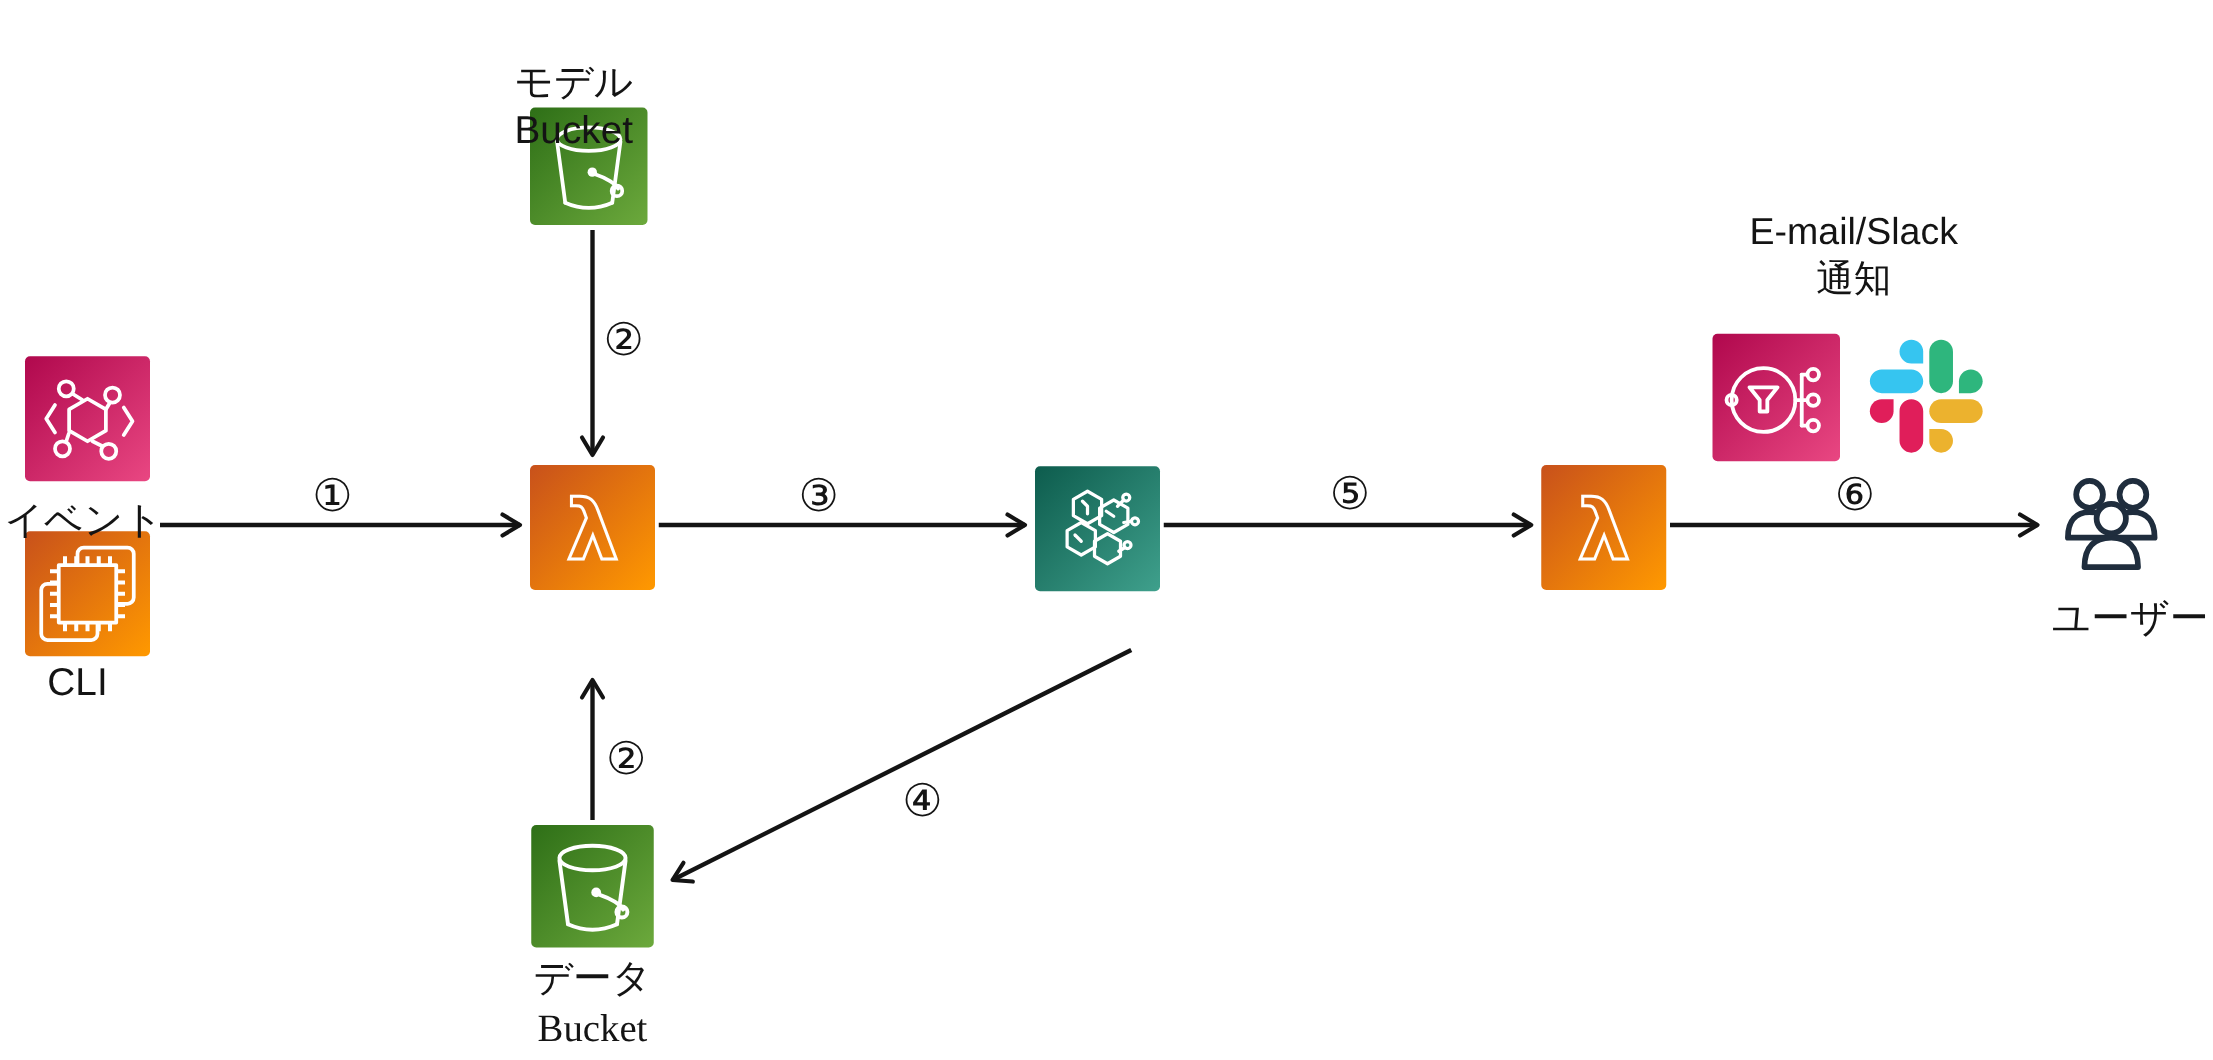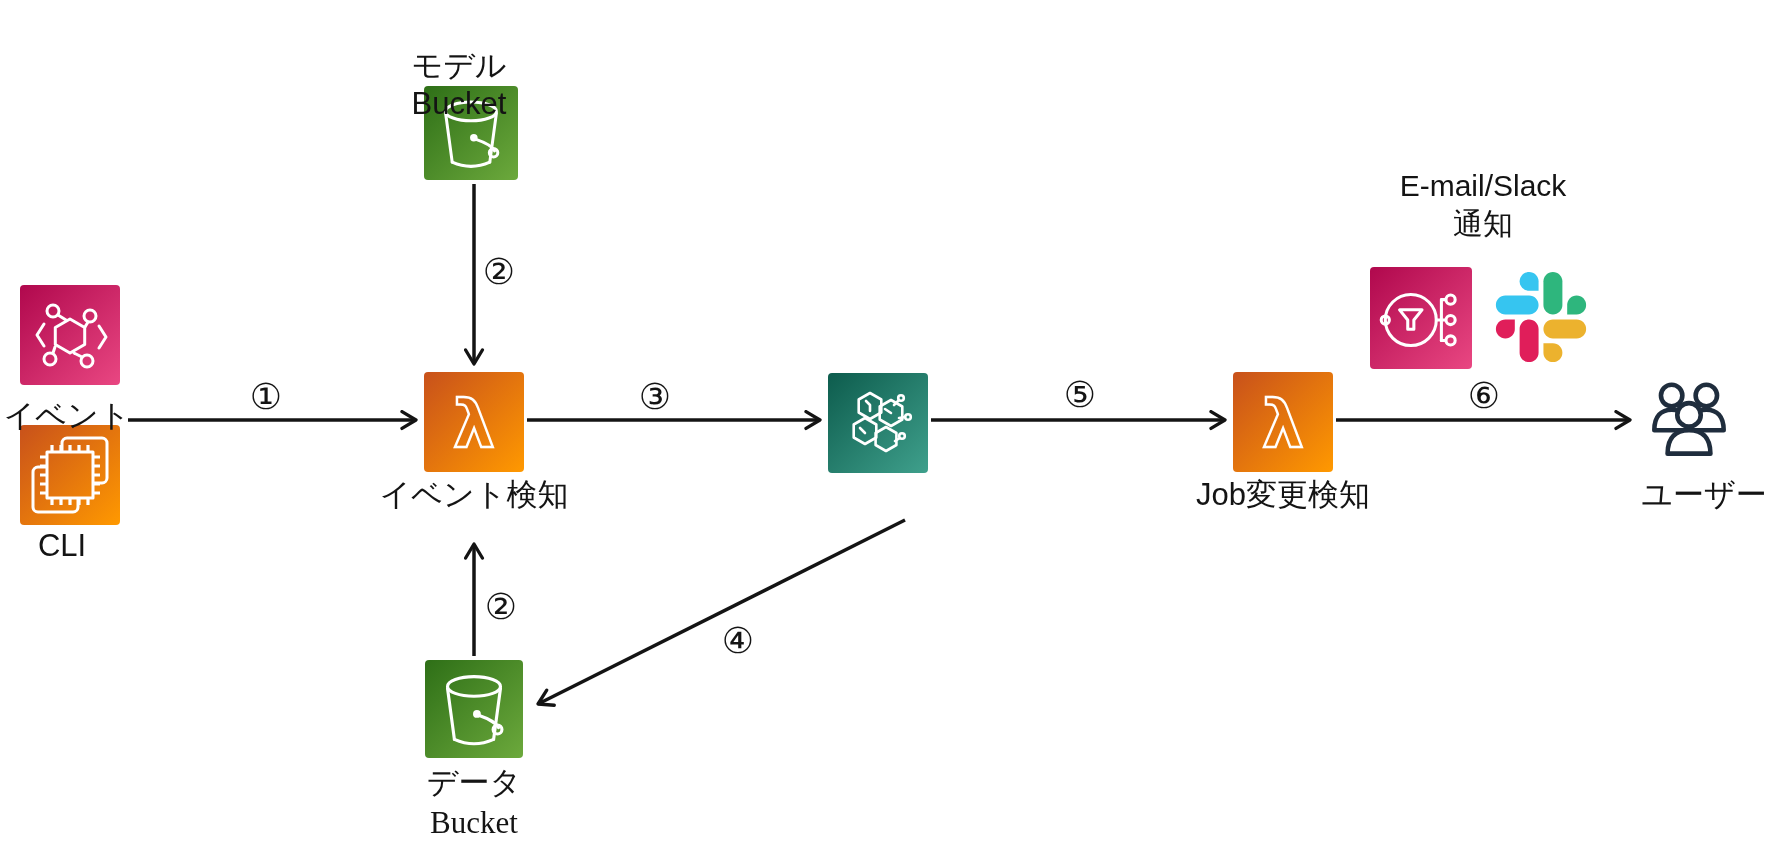--- a/index.html
+++ b/index.html
@@ -107,21 +107,20 @@
         <circle cx="74" cy="71" r="4.5"></circle>
       </g>
     </svg>
   </div>
 
   <div class="icon grad-orange" style="left:424px;top:372px;width:100px;height:100px;">
     <svg viewBox="0 0 100 100">
       <text x="50" y="75" text-anchor="middle" font-size="66" font-weight="bold" font-family="DejaVu Sans, sans-serif" fill="none" stroke="#fff" stroke-width="2.4">λ</text>
     </svg>
   </div>
-  <div class="lbl" style="left:324px;top:476px;width:300px;">イベント検知</div>
 
   <div class="icon grad-teal" style="left:828px;top:373px;width:100px;height:100px;">
     <svg viewBox="0 0 100 100">
       <g fill="none" stroke="#fff" stroke-width="2.6" stroke-linejoin="round" stroke-linecap="round">
         <path d="M42,20 L30.7,26.5 L30.7,39.5 L42,46 L53.3,39.5 L53.3,26.5 Z"></path>
         <path d="M63,27 L51.7,33.5 L51.7,46.5 L63,53 L74.3,46.5 L74.3,33.5 Z"></path>
         <path d="M37,45 L25.7,51.5 L25.7,64.5 L37,71 L48.3,64.5 L48.3,51.5 Z"></path>
         <path d="M58,54 L47.6,60 L47.6,72 L58,78 L68.4,72 L68.4,60 Z"></path>
         <path d="M38,28 L42,32 L42,38"></path>
         <path d="M57,36 L63,40"></path>
@@ -134,21 +133,20 @@
         <path d="M72,65 L67,68"></path>
       </g>
     </svg>
   </div>
 
   <div class="icon grad-orange" style="left:1233px;top:372px;width:100px;height:100px;">
     <svg viewBox="0 0 100 100">
       <text x="50" y="75" text-anchor="middle" font-size="66" font-weight="bold" font-family="DejaVu Sans, sans-serif" fill="none" stroke="#fff" stroke-width="2.4">λ</text>
     </svg>
   </div>
-  <div class="lbl" style="left:1133px;top:476px;width:300px;">Job変更検知</div>
 
   <div class="lbl" style="left:1333px;top:167px;width:300px;font-size:30px;">
     <span>E-mail/Slack</span>
     <span>通知</span>
   </div>
   <div class="icon grad-pink" style="left:1370px;top:267px;width:102px;height:102px;">
     <svg viewBox="0 0 100 100">
       <g fill="none" stroke="#fff" stroke-width="3" stroke-linejoin="round" stroke-linecap="round">
         <circle cx="40" cy="52" r="25"></circle>
         <circle cx="15" cy="52" r="4"></circle>

